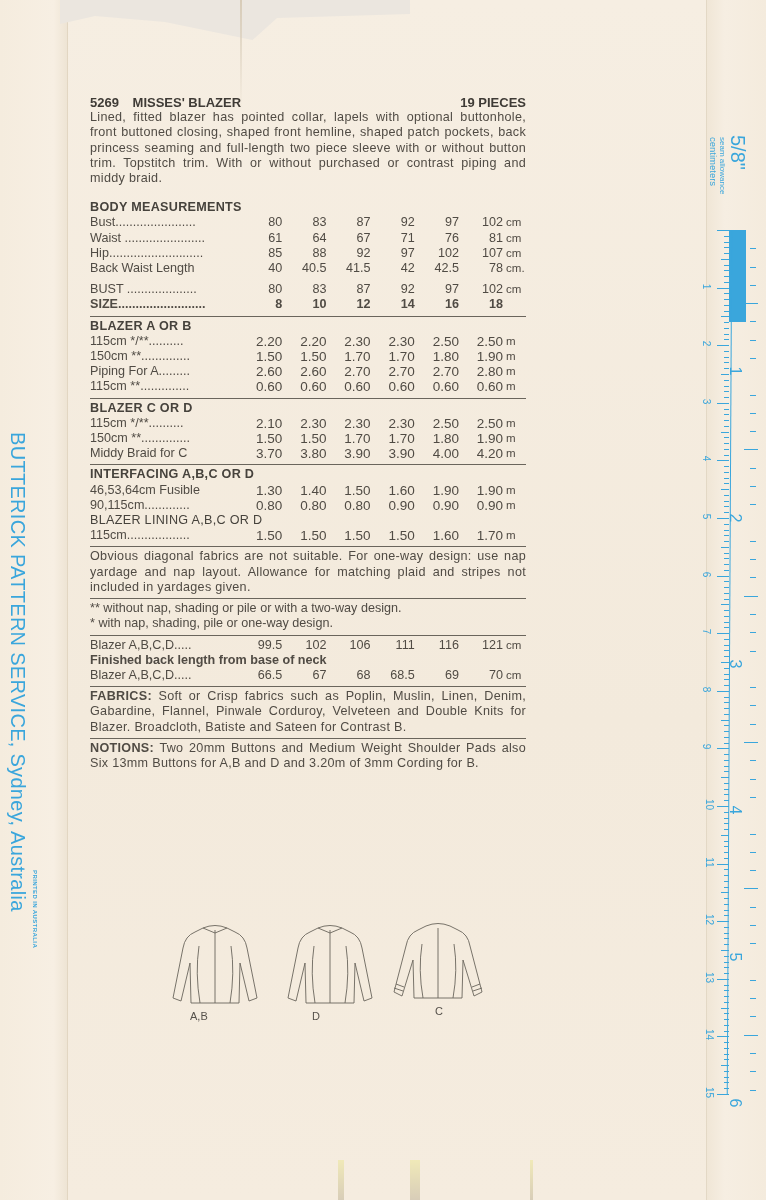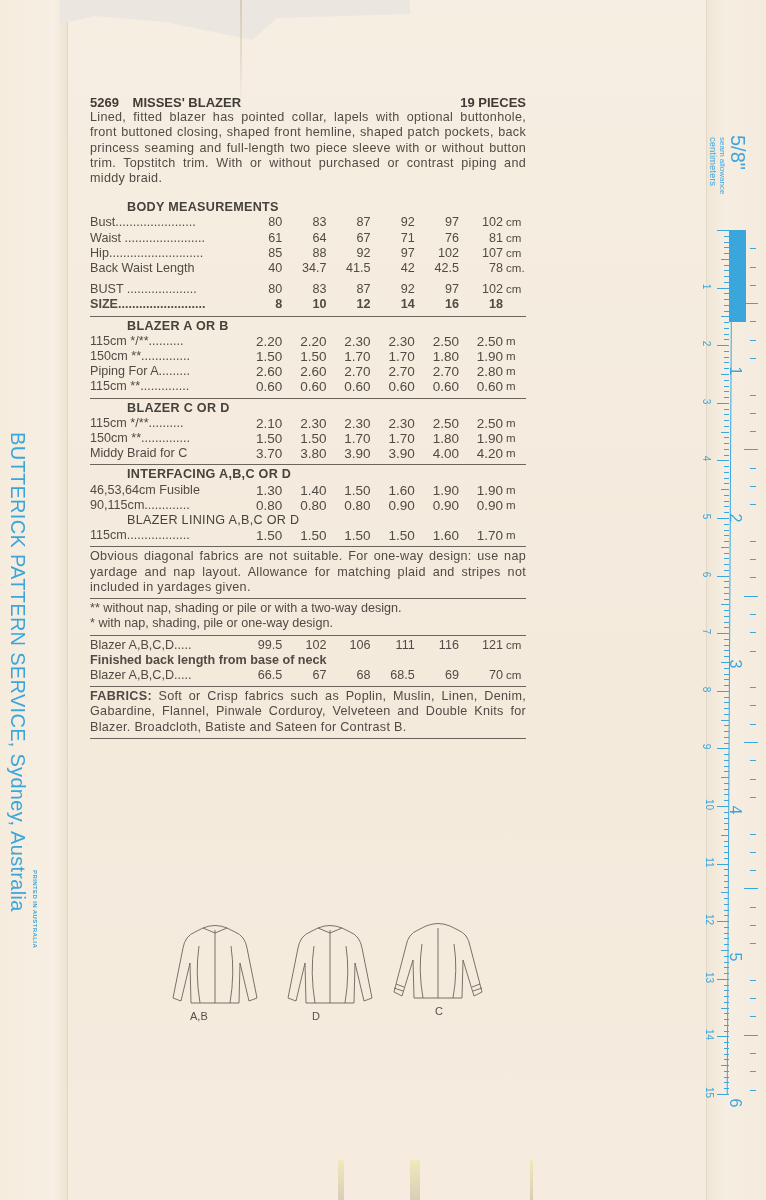--- a/index.html
+++ b/index.html
@@ -63,21 +63,21 @@
   .content {
     position: absolute; left: 90px; top: 95px; width: 436px;
     font-family: "Liberation Sans", sans-serif;
     font-size: 12.6px;
     line-height: 15.2px;
     color: #504b44;
   }
   .hdr { display: flex; justify-content: space-between; font-weight: bold; font-size: 13px; color: #3f3b36; }
   .hdr .num { margin-right: 10px; }
   .desc { text-align: justify; letter-spacing: 0.3px; }
-  .sec-title { font-weight: bold; color: #46423c; letter-spacing: 0.3px; margin-left: 37px; }
+  .sec-title { font-weight: bold; color: #46423c; letter-spacing: 0.3px; }
   .rule { border-top: 1.3px solid #6a655c; margin: 3px 0 2px 0; }
   .row { display: flex; align-items: center; white-space: nowrap; }
   .row .lbl { width: 156px; overflow: hidden; }
   .row .v { width: 46.5px; text-align: right; }
   .row .u { width: 24px; text-align: left; padding-left: 3px; font-size: 11.5px; }
   .row.big .v { font-size: 13.5px; }
   .bold { font-weight: bold; }
   .gap { height: 6px; }
   .para { text-align: justify; letter-spacing: 0.3px; }
 
@@ -156,21 +156,21 @@
         <span class="v">88</span>
         <span class="v">92</span>
         <span class="v">97</span>
         <span class="v">102</span>
         <span class="v">107</span>
         <span class="u">cm</span>
       </div>
       <div class="row">
         <span class="lbl">Back Waist Length</span>
         <span class="v">40</span>
-        <span class="v">34.7</span>
+        <span class="v">40.5</span>
         <span class="v">41.5</span>
         <span class="v">42</span>
         <span class="v">42.5</span>
         <span class="v">78</span>
         <span class="u">cm.</span>
       </div>
     </div>
   <div class="gap"></div>
   <div id="bust-size">
       <div class="row">
@@ -344,20 +344,21 @@
         <span class="v">68.5</span>
         <span class="v">69</span>
         <span class="v">70</span>
         <span class="u">cm</span>
       </div>
     </div>
   <div class="rule"></div>
 
   <div class="para"><span class="bold">FABRICS:</span><span> Soft or Crisp fabrics such as Poplin, Muslin, Linen, Denim, Gabardine, Flannel, Pinwale Corduroy, Velveteen and Double Knits for Blazer. Broadcloth, Batiste and Sateen for Contrast B.</span></div>
   <div class="rule"></div>
+  <div class="para"><span class="bold">NOTIONS:</span><span> Two 20mm Buttons and Medium Weight Shoulder Pads also Six 13mm Buttons for A,B and D and 3.20m of 3mm Cording for B.</span></div>
 </div>
 
 <div class="sketches">
   <svg class="sketch" style="left:-5px" viewBox="0 0 100 95">
     <g fill="none" stroke="#6a655c" stroke-width="0.9">
       <path d="M38 10 Q50 5 62 10 L70 14 Q80 18 82 30 L92 80 L84 83 L75 45 L74 85 L26 85 L25 45 L16 83 L8 80 L18 30 Q20 18 30 14 Z"></path>
       <path d="M50 12 L50 85"></path>
         <path d="M34 28 Q30 55 35 85"></path>
         <path d="M66 28 Q70 55 65 85"></path>
       <path d="M38 10 L50 15 L62 10"></path>

